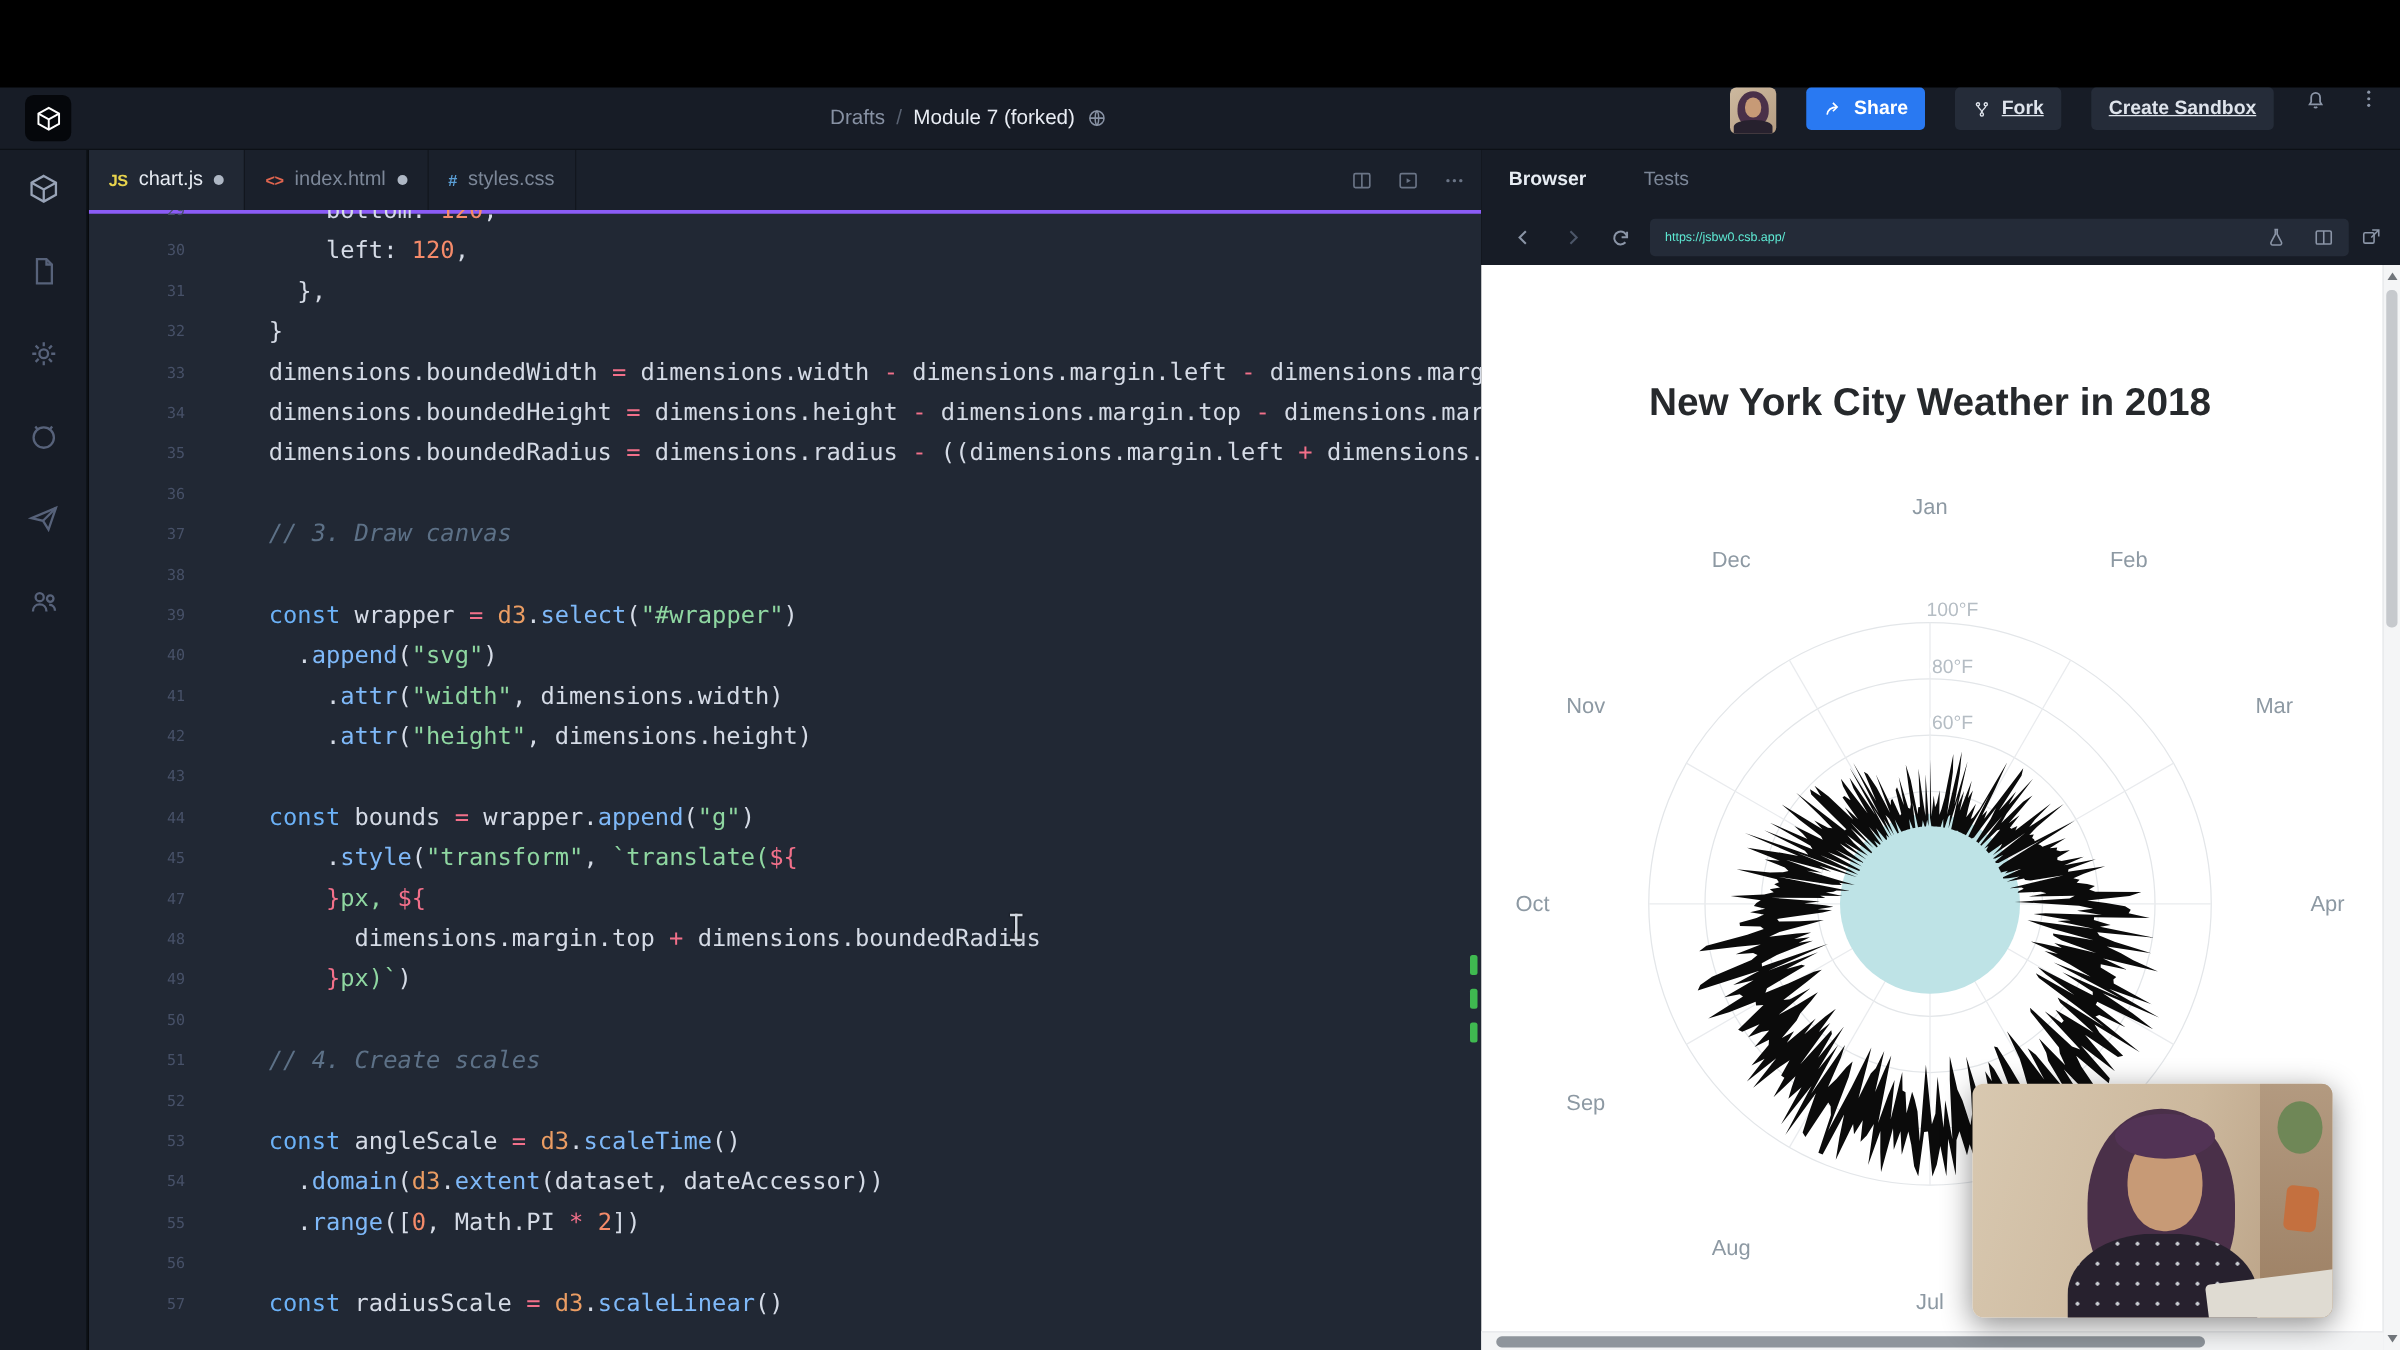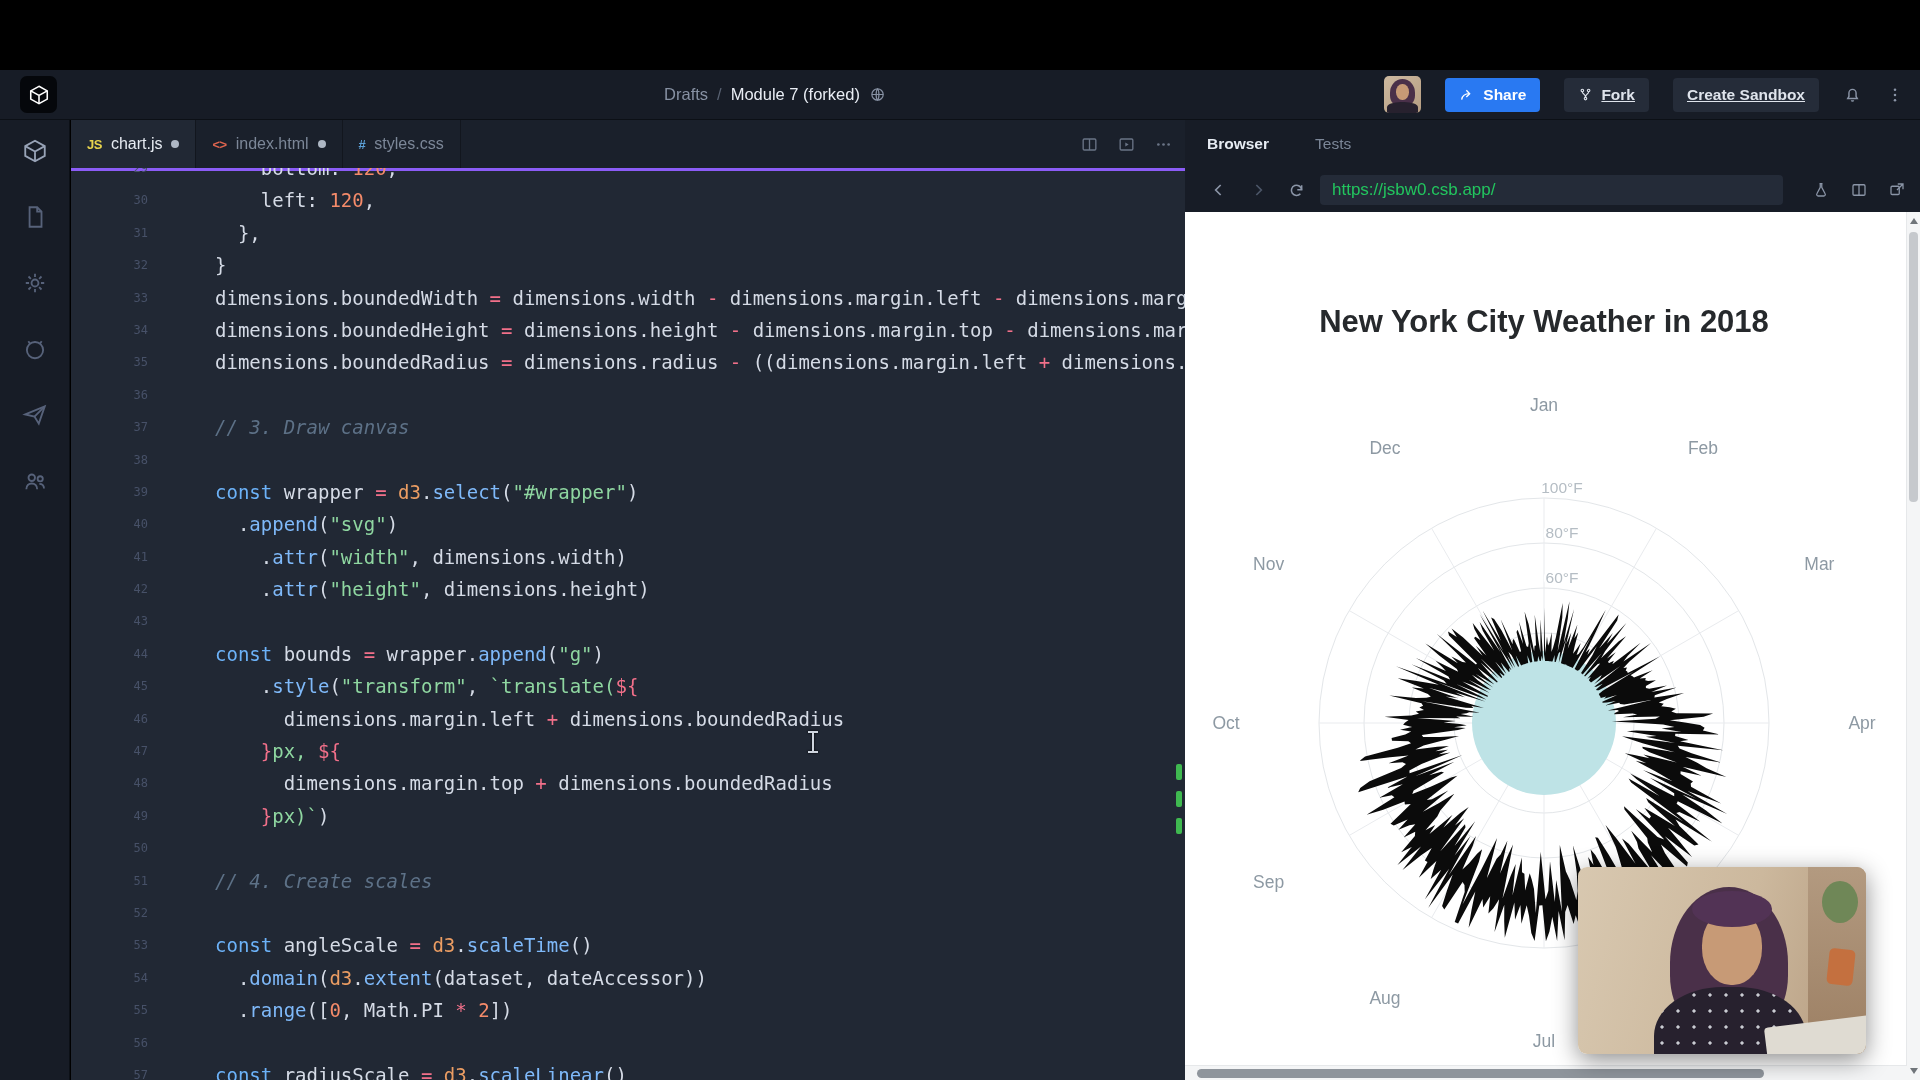--- a/index.html
+++ b/index.html
@@ -7,21 +7,21 @@
          font-family:"Liberation Sans",sans-serif;-webkit-font-smoothing:antialiased;}
 
   
   #hdr{position:absolute;left:0;top:70px;width:1920px;height:49px;background:#171c26;
        border-bottom:1px solid #0c1016;}
   #logo{position:absolute;left:20px;top:6px;width:37px;height:37px;background:#05070b;border-radius:7px;
         display:flex;align-items:center;justify-content:center;}
   #crumbs{position:absolute;left:775px;top:0;height:49px;transform:translateX(-50%);
           display:flex;align-items:center;gap:9px;font-size:16.5px;white-space:nowrap;}
   .crumb-dim{color:#8791a3;} .crumb-sep{color:#596272;} .crumb-main{color:#e9edf4;font-weight:500;}
-  #hdr-right{position:absolute;right:16px;top:0;height:49px;display:flex;align-items:center;gap:24px;}
+  #hdr-right{position:absolute;right:16px;top:0;height:49px;display:flex;align-items:flex-start;gap:24px;}
   #hdr-avatar{width:37px;height:37px;border-radius:5px;overflow:hidden;position:relative;
               background:linear-gradient(140deg,#cdb99f,#b59d82);}
   .btn{height:34px;border-radius:4px;display:flex;align-items:center;gap:8px;padding:0 14px;
        font-size:15.5px;font-weight:600;cursor:pointer;}
   .btn-blue{background:#2979f2;color:#fff;}
   .btn-dark{background:#252c39;color:#dfe4ec;text-decoration:underline;}
   .hicon{color:#8b95a7;display:flex;align-items:center;}
 
   
   #abar{position:absolute;left:0;top:120px;width:70px;height:960px;background:#171c26;
@@ -53,22 +53,22 @@
   .diffmark{position:absolute;right:3px;width:6px;height:16px;background:#3fb950;border-radius:2px;}
 
   
   #preview{position:absolute;left:1185px;top:120px;width:735px;height:960px;background:#171c26;}
   #ptabs{position:absolute;left:0;top:0;right:0;height:48px;display:flex;align-items:center;
          padding-left:22px;gap:46px;font-size:15.5px;}
   .ptab-on{color:#e7ecf3;font-weight:600;} .ptab-off{color:#7c8798;}
   #pnav{position:absolute;left:0;top:48px;right:0;height:44px;display:flex;align-items:center;}
   .nicon{color:#8b95a7;display:flex;align-items:center;}
   .nicon.dim{color:#4c5668;}
-  #url{position:absolute;left:135px;top:7px;width:463px;height:30px;background:#242b38;border:none;
-       border-radius:4px;color:#22c55e;font-size:17px;padding:0 12px;box-sizing:border-box;
+  #url{position:absolute;left:135px;top:7px;width:559px;height:30px;background:#242b38;border:none;
+       border-radius:4px;color:#5eead4;font-size:10px;padding:0 12px;box-sizing:border-box;
        font-family:"Liberation Sans",sans-serif;outline:none;}
   #pnav-right{position:absolute;right:14px;top:0;height:44px;display:flex;align-items:center;gap:20px;color:#8b95a7;}
 
   #pcontent{position:absolute;left:0;top:92px;width:735px;height:868px;background:#ffffff;overflow:hidden;}
   #chart-title{position:absolute;left:359px;top:92px;transform:translateX(-50%);font-size:31px;
                font-weight:bold;color:#26292c;white-space:nowrap;}
   #chart-svg{position:absolute;left:0;top:0;}
 
   
   #vscroll{position:absolute;right:0;top:0;width:13px;height:868px;background:#f4f5f6;border-left:1px solid #e6e8ea;}
@@ -245,21 +245,20 @@
           <div class="cl"><span class="ln">36</span><span class="ct"></span></div>
           <div class="cl"><span class="ln">37</span><span class="ct"><span class="tk-c">// 3. Draw canvas</span></span></div>
           <div class="cl"><span class="ln">38</span><span class="ct"></span></div>
           <div class="cl"><span class="ln">39</span><span class="ct"><span class="tk-k">const</span><span class="tk-p"> wrapper </span><span class="tk-o">=</span><span class="tk-p"> </span><span class="tk-d">d3</span><span class="tk-p">.</span><span class="tk-f">select</span><span class="tk-p">(</span><span class="tk-s">"#wrapper"</span><span class="tk-p">)</span></span></div>
           <div class="cl"><span class="ln">40</span><span class="ct"><span class="tk-p">  .</span><span class="tk-f">append</span><span class="tk-p">(</span><span class="tk-s">"svg"</span><span class="tk-p">)</span></span></div>
           <div class="cl"><span class="ln">41</span><span class="ct"><span class="tk-p">    .</span><span class="tk-f">attr</span><span class="tk-p">(</span><span class="tk-s">"width"</span><span class="tk-p">, dimensions.width)</span></span></div>
           <div class="cl"><span class="ln">42</span><span class="ct"><span class="tk-p">    .</span><span class="tk-f">attr</span><span class="tk-p">(</span><span class="tk-s">"height"</span><span class="tk-p">, dimensions.height)</span></span></div>
           <div class="cl"><span class="ln">43</span><span class="ct"></span></div>
           <div class="cl"><span class="ln">44</span><span class="ct"><span class="tk-k">const</span><span class="tk-p"> bounds </span><span class="tk-o">=</span><span class="tk-p"> wrapper.</span><span class="tk-f">append</span><span class="tk-p">(</span><span class="tk-s">"g"</span><span class="tk-p">)</span></span></div>
           <div class="cl"><span class="ln">45</span><span class="ct"><span class="tk-p">    .</span><span class="tk-f">style</span><span class="tk-p">(</span><span class="tk-s">"transform"</span><span class="tk-p">, </span><span class="tk-s">`translate(</span><span class="tk-o">${</span></span></div>
-          <div class="cl"><span class="ln">46</span><span class="ct"><span class="tk-p">      dimensions.margin.left </span><span class="tk-o">+</span><span class="tk-p"> dimensions.boundedRadius</span></span></div>
           <div class="cl"><span class="ln">47</span><span class="ct"><span class="tk-p">    </span><span class="tk-o">}</span><span class="tk-s">px, </span><span class="tk-o">${</span></span></div>
           <div class="cl"><span class="ln">48</span><span class="ct"><span class="tk-p">      dimensions.margin.top </span><span class="tk-o">+</span><span class="tk-p"> dimensions.boundedRadius</span></span></div>
           <div class="cl"><span class="ln">49</span><span class="ct"><span class="tk-p">    </span><span class="tk-o">}</span><span class="tk-s">px)`</span><span class="tk-p">)</span></span></div>
           <div class="cl"><span class="ln">50</span><span class="ct"></span></div>
           <div class="cl"><span class="ln">51</span><span class="ct"><span class="tk-c">// 4. Create scales</span></span></div>
           <div class="cl"><span class="ln">52</span><span class="ct"></span></div>
           <div class="cl"><span class="ln">53</span><span class="ct"><span class="tk-k">const</span><span class="tk-p"> angleScale </span><span class="tk-o">=</span><span class="tk-p"> </span><span class="tk-d">d3</span><span class="tk-p">.</span><span class="tk-f">scaleTime</span><span class="tk-p">()</span></span></div>
           <div class="cl"><span class="ln">54</span><span class="ct"><span class="tk-p">  .</span><span class="tk-f">domain</span><span class="tk-p">(</span><span class="tk-d">d3</span><span class="tk-p">.</span><span class="tk-f">extent</span><span class="tk-p">(dataset, dateAccessor))</span></span></div>
           <div class="cl"><span class="ln">55</span><span class="ct"><span class="tk-p">  .</span><span class="tk-f">range</span><span class="tk-p">([</span><span class="tk-n">0</span><span class="tk-p">, Math.PI </span><span class="tk-o">*</span><span class="tk-p"> </span><span class="tk-n">2</span><span class="tk-p">])</span></span></div>
           <div class="cl"><span class="ln">56</span><span class="ct"></span></div>

